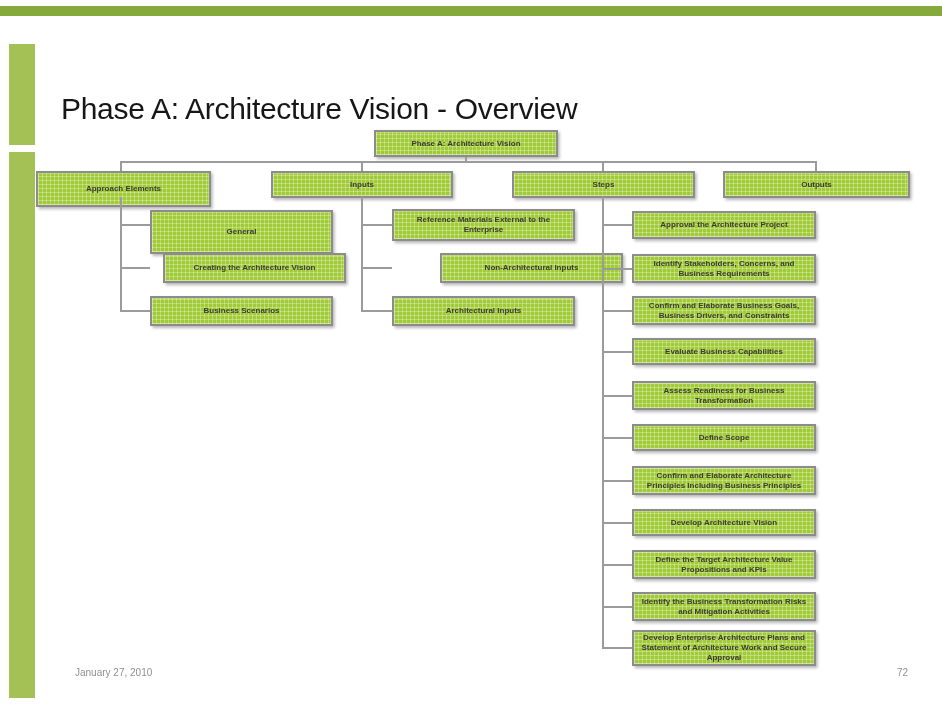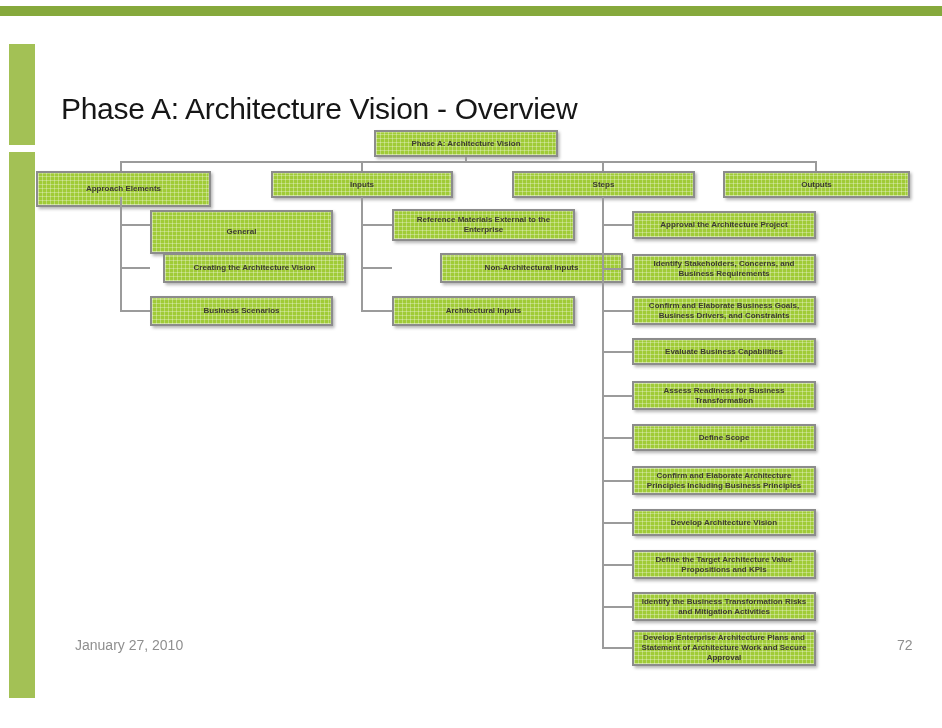--- a/index.html
+++ b/index.html
@@ -26,21 +26,21 @@
     background-color:var(--box-fill);
     background-image:
       repeating-linear-gradient(0deg, rgba(255,255,255,.30) 0 1px, rgba(255,255,255,0) 1px 4px),
       repeating-linear-gradient(90deg, rgba(255,255,255,.30) 0 1px, rgba(255,255,255,0) 1px 4px);
     box-shadow:1.5px 2px 3px rgba(0,0,0,.30), inset 0 0 0 1px rgba(255,255,255,.25);
     display:flex;align-items:center;justify-content:center;
     text-align:center;padding:1px 6px;
     font-size:8px;font-weight:bold;line-height:1.25;color:#3c3b31;
   }
   .line{position:absolute;background:var(--connector)}
-  .footer{position:absolute;top:637px;font-size:14px;color:var(--footer-text)}
+  .footer{position:absolute;top:667px;font-size:10px;color:var(--footer-text)}
   #footer-date{left:75px}
   #footer-page{left:897px}
 </style>
 </head>
 <body>
 
 <div class="top-bar"></div>
 <div id="side-bar-upper" class="side-bar"></div>
 <div id="side-bar-lower" class="side-bar"></div>
 

